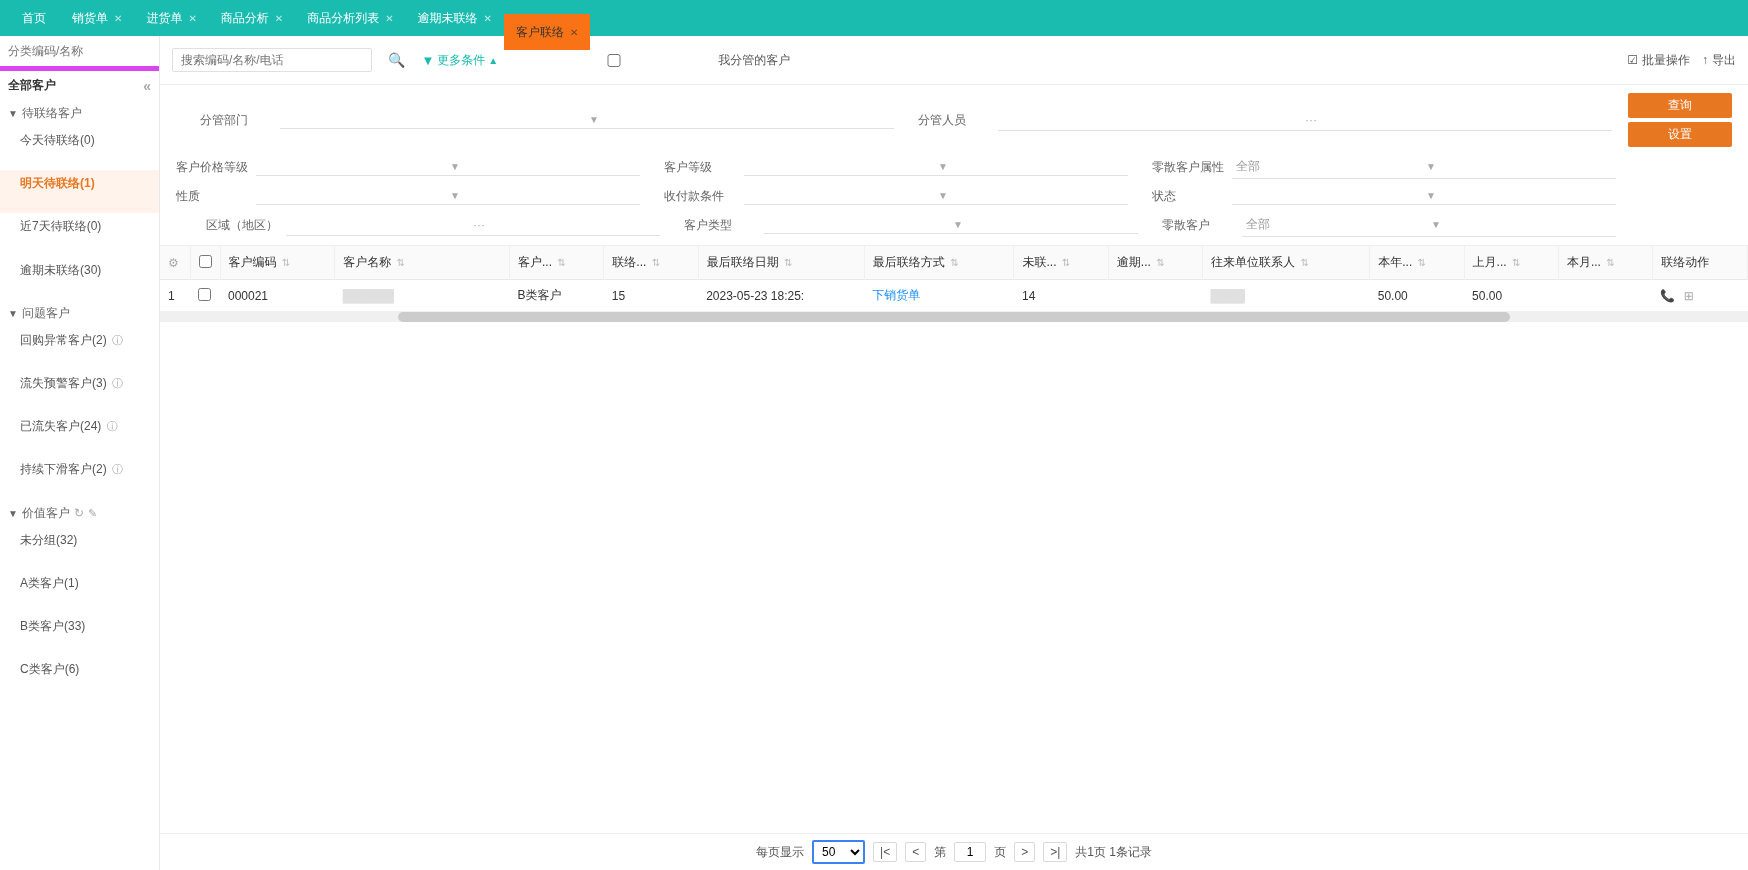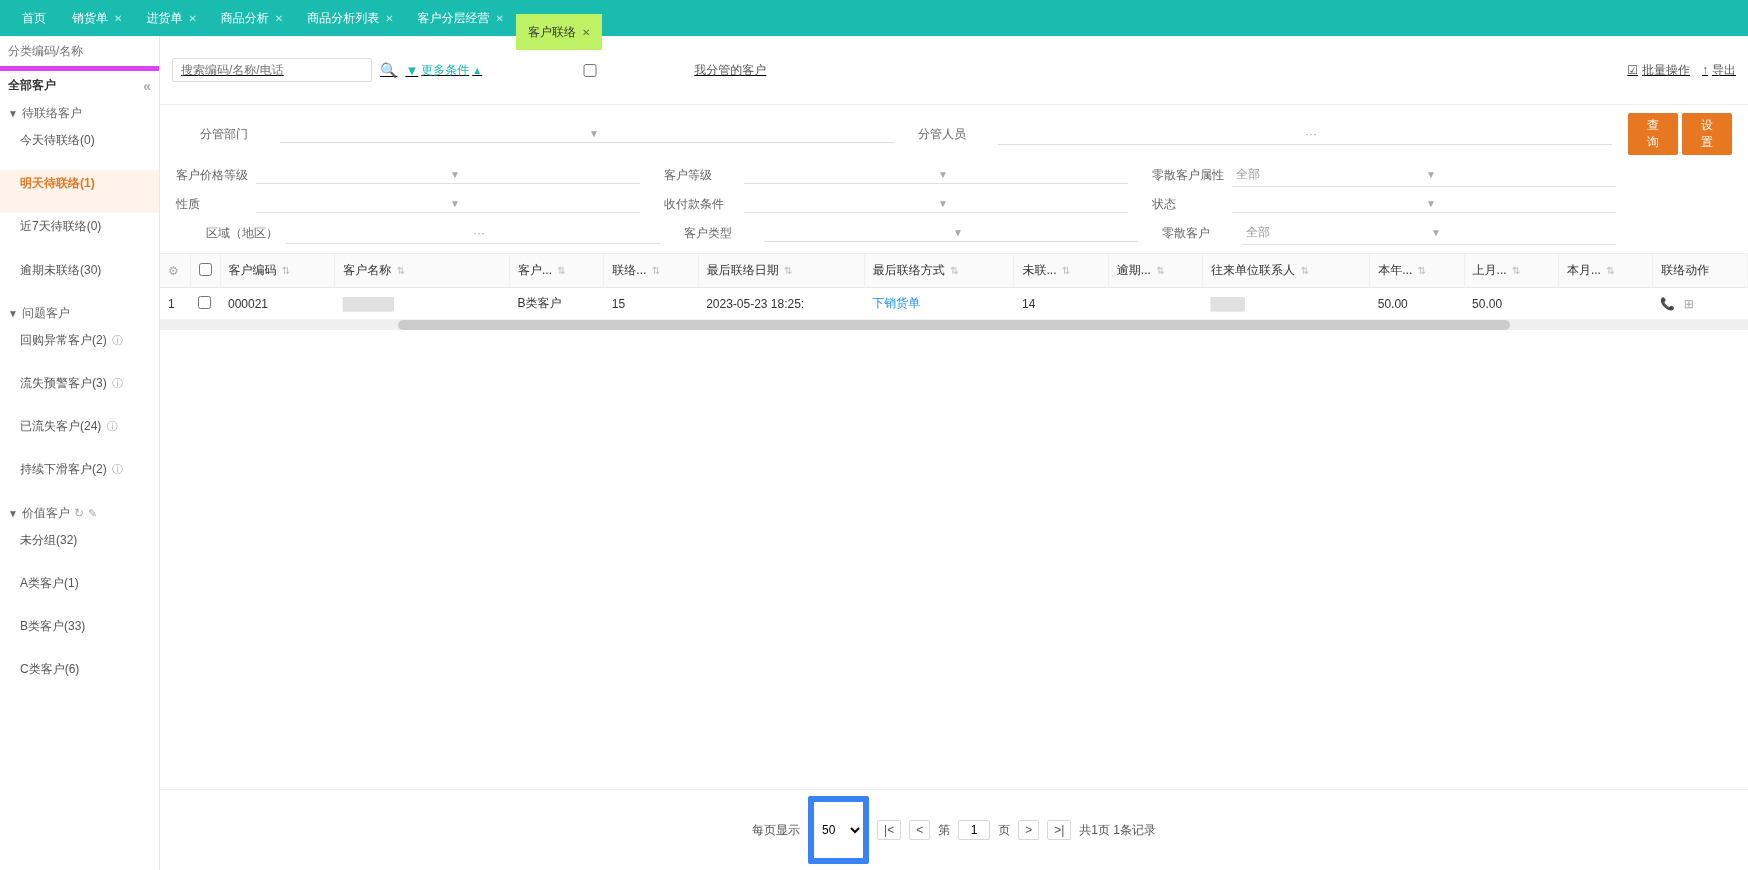--- a/index.html
+++ b/index.html
@@ -18,21 +18,21 @@
     .top-nav .nav-item {
       padding: 12px 12px;
       height: 36px;
       display: flex;
       align-items: center;
       cursor: pointer;
       white-space: nowrap;
       font-size: 13px;
       position: relative;
     }
-    .top-nav .nav-item.active { background: #bef264; color: #333; margin-top: 28px; }
+    .top-nav .nav-item.active { background: #f97316; color: #333; margin-top: 28px; }
     .top-nav .nav-item .close-x {
       margin-left: 6px;
       font-size: 10px;
       opacity: 0.7;
     }
     .top-nav .nav-home { font-size: 13px; padding: 0 14px; }
 
     
     .main-layout {
       display: flex;
@@ -104,26 +104,25 @@
       flex: 1;
       display: flex;
       flex-direction: column;
       overflow: hidden;
       background: #f5f5f5;
     }
 
     
     .filter-toolbar {
       background: #fff;
-      padding: 22px 12px;
-      display: flex;
-      align-items: center;
-      gap: 8px;
+      padding: 12px 12px;
+      display: flex;
+      align-items: center;
+      gap: 16px;
       border-bottom: 1px solid #eee;
-      text-decoration: underline;
     }
     .filter-toolbar input {
       border: 1px solid #e0e0e0;
       border-radius: 2px;
       padding: 4px 8px;
       font-size: 12px;
       width: 200px;
       outline: none;
       color: #999;
     }
@@ -288,23 +287,23 @@
       border-top: 1px solid #eee;
       padding: 6px 16px;
       display: flex;
       align-items: center;
       justify-content: center;
       gap: 8px;
       font-size: 12px;
       color: #555;
     }
     .page-size-select {
-      border: 6px solid #3b82f6;
+      border: 2px solid #3b82f6;
       border-radius: 2px;
-      padding: 20px 4px;
+      padding: 2px 4px;
       font-size: 12px;
       background: #fff;
       cursor: pointer;
     }
     .page-nav-btn {
       border: 1px solid #d9d9d9;
       border-radius: 2px;
       background: #fff;
       padding: 2px 6px;
       cursor: pointer;
@@ -361,21 +360,21 @@
   </div>
   <div class="nav-item">
     <span>商品分析</span>
     <span class="close-x">✕</span>
   </div>
   <div class="nav-item">
     <span>商品分析列表</span>
     <span class="close-x">✕</span>
   </div>
   <div class="nav-item">
-    <span>客户分层经营</span>
+    <span>逾期未联络</span>
     <span class="close-x">✕</span>
   </div>
   <div class="nav-item active">
     <span>客户联络</span>
     <span class="close-x">✕</span>
   </div>
 </div>
 
 <div class="main-layout">
 
@@ -486,21 +485,21 @@
           </div>
         </div>
         <div class="filter-divider"></div>
         <div class="filter-item">
           <span class="filter-label">分管人员</span>
           <div class="filter-select" style="flex:1; border-bottom:1px solid #e0e0e0; padding: 3px 4px; display:flex; align-items:center;">
             <span style="flex:1;"></span>
             <span style="color:#aaa; cursor:pointer;">···</span>
           </div>
         </div>
-        <div style="width: 104px; margin-left: 16px; display:flex; flex-direction: row; gap:4px;">
+        <div style="width: 104px; margin-left: 16px; display:flex; flex-direction: column; gap:4px;">
           <button class="btn-query">查询</button>
           <button class="btn-settings">设置</button>
         </div>
       </div>
 
       <div class="filter-row">
         <div class="filter-item">
           <span class="filter-label">客户价格等级</span>
           <div class="filter-select">
             <span></span>

